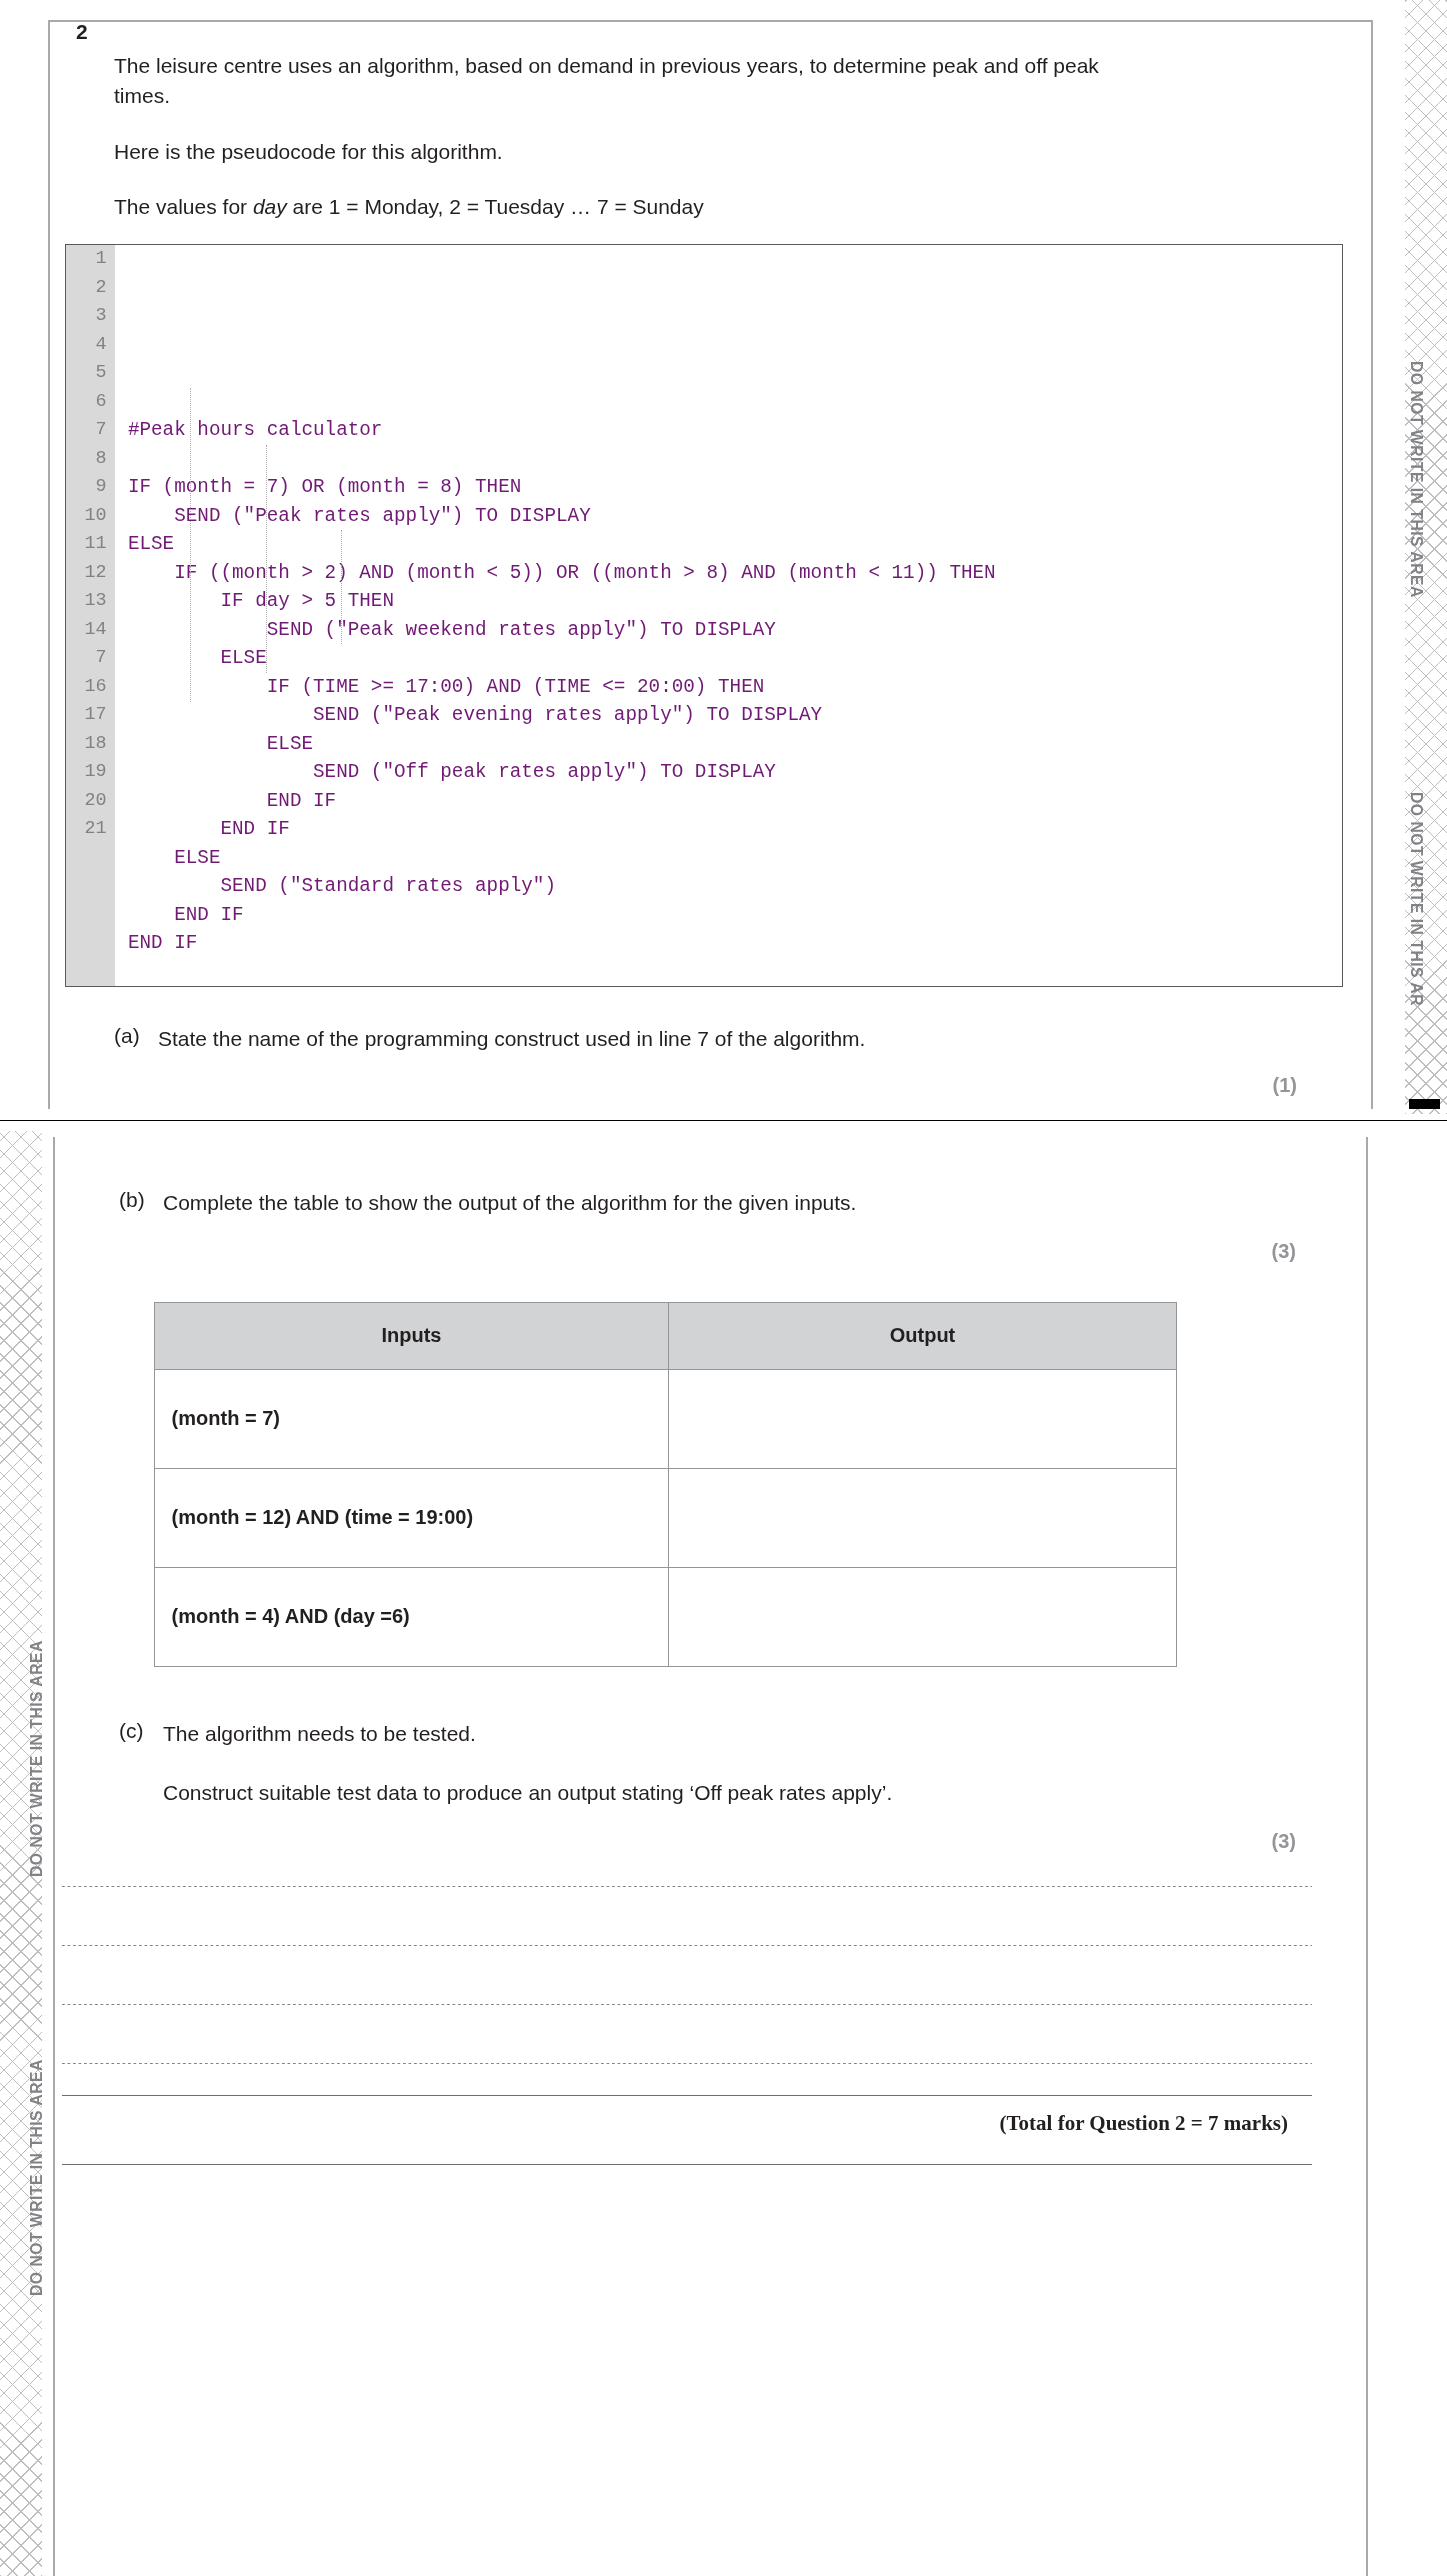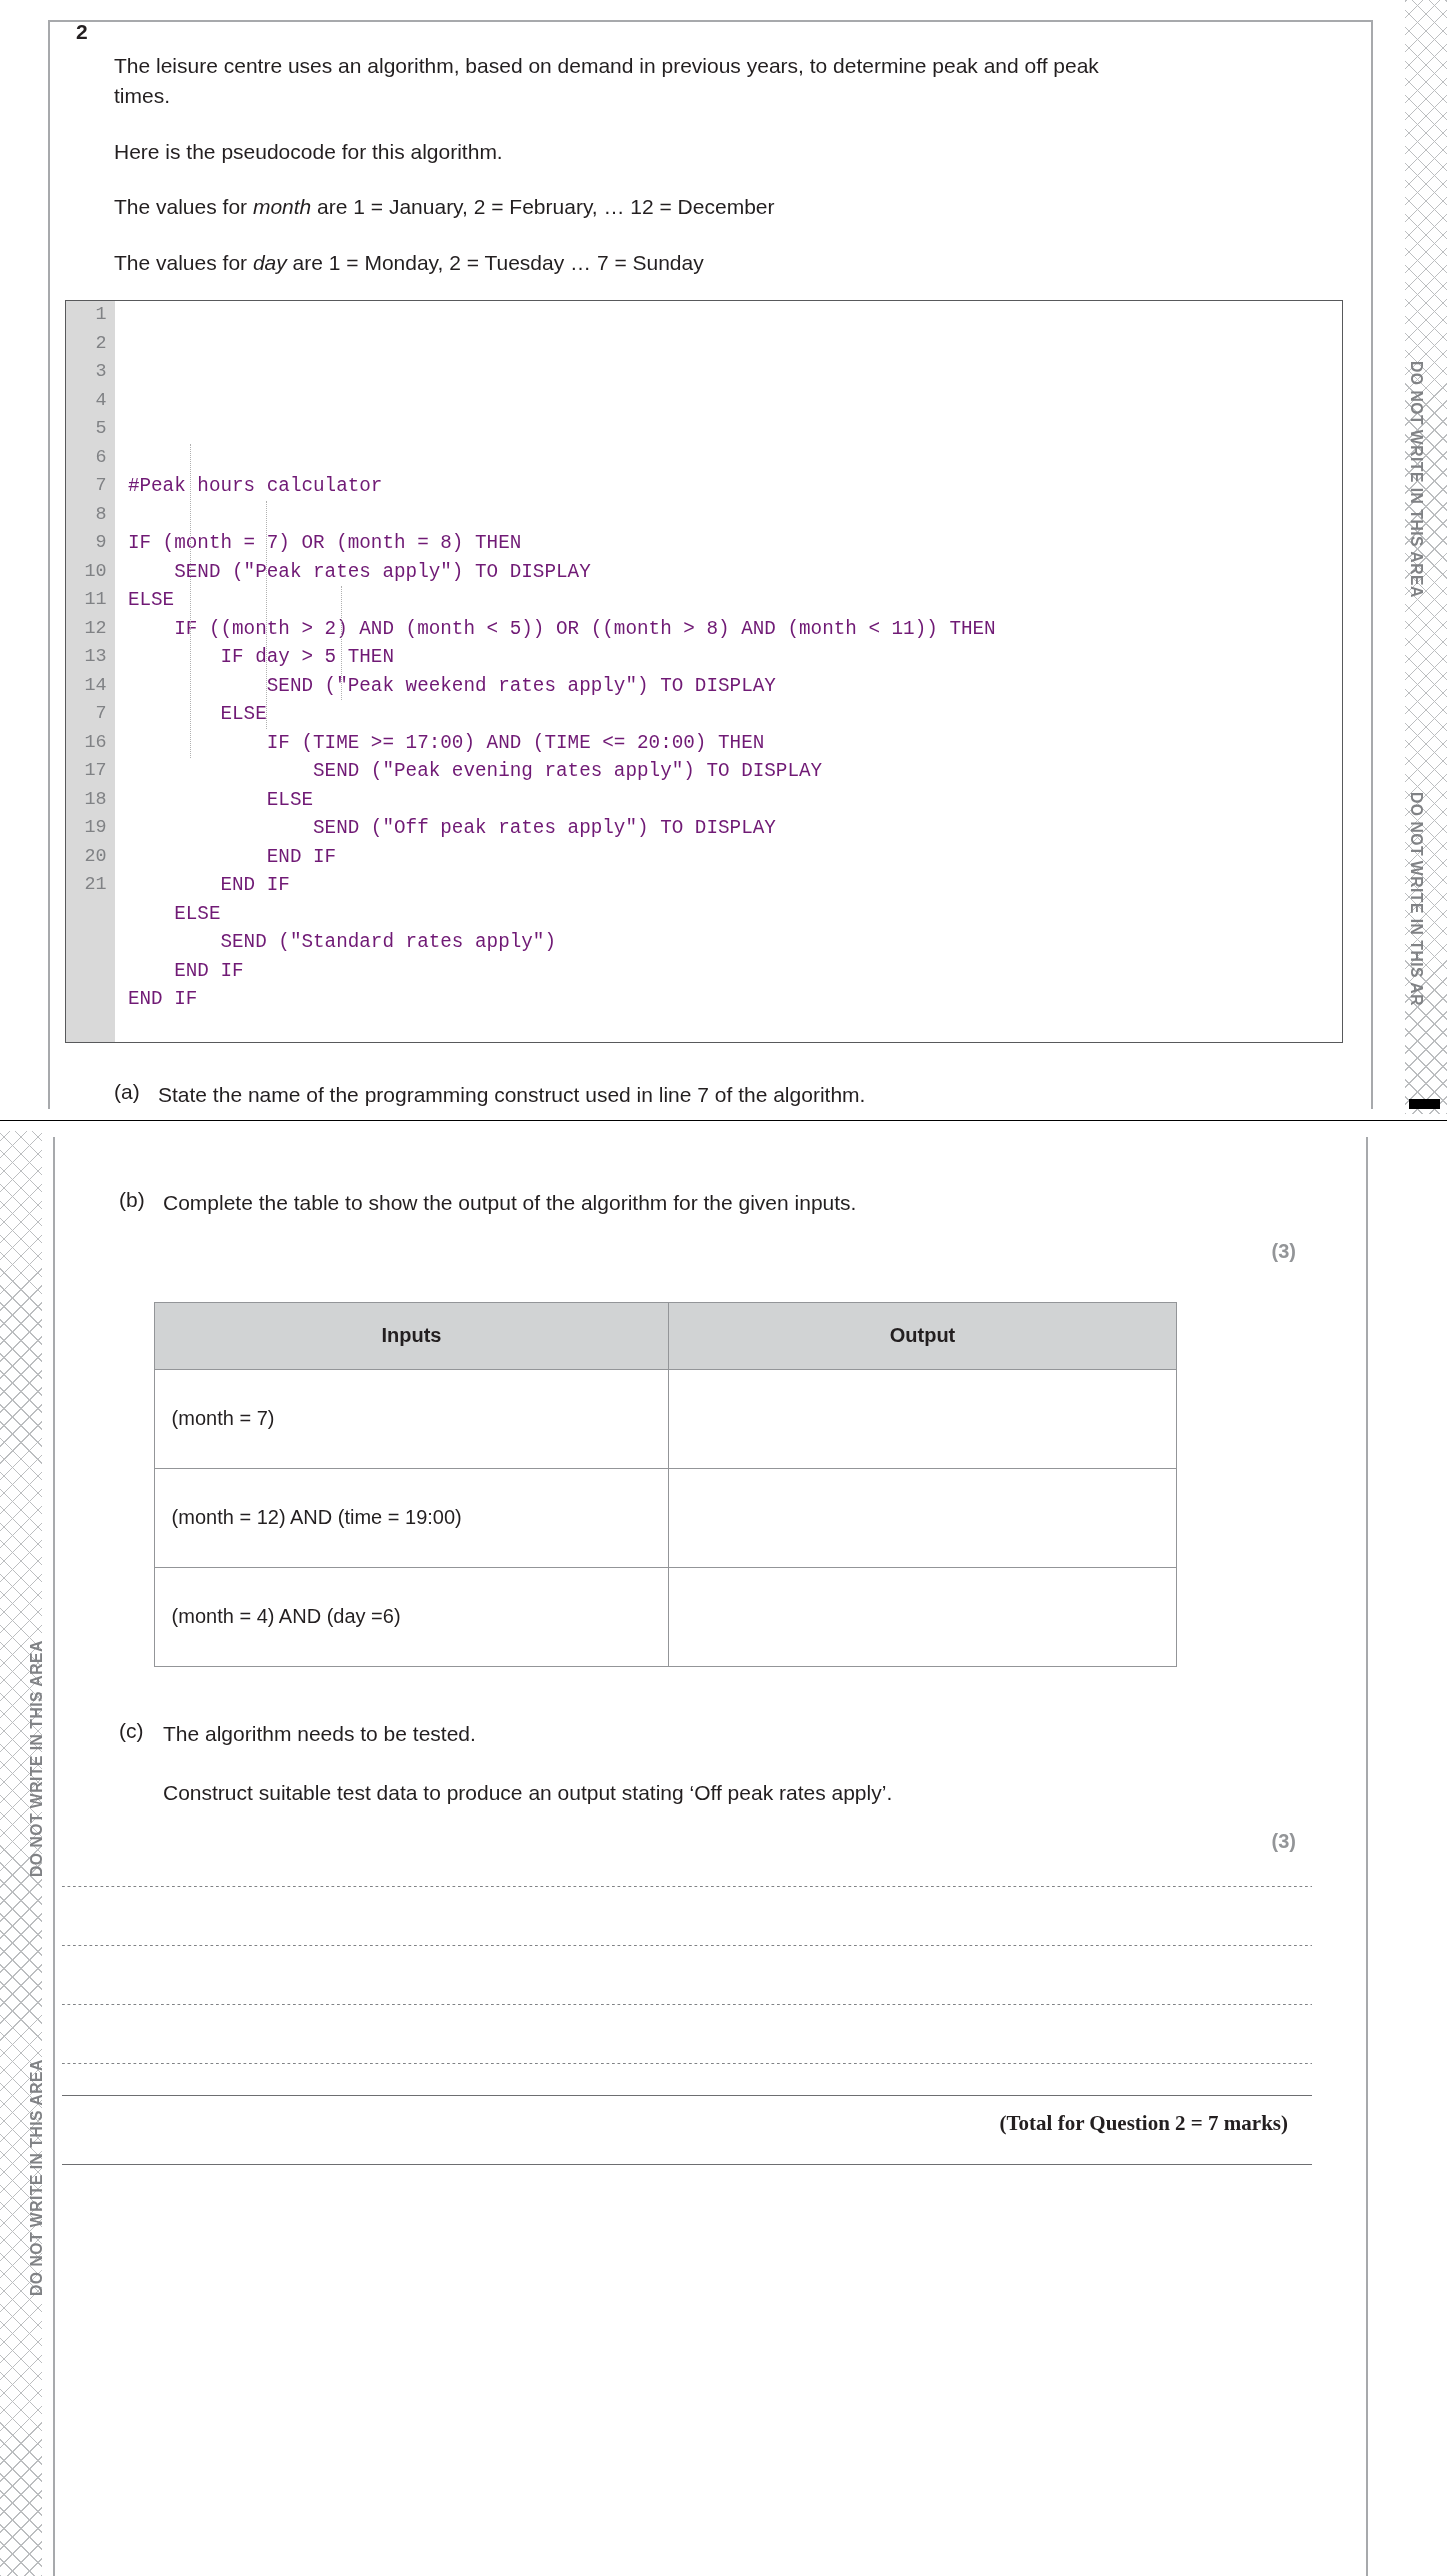--- a/index.html
+++ b/index.html
@@ -109,20 +109,21 @@
   
   table.io{
     border-collapse:collapse;margin:39px 0 0 101px;width:1022px;
     table-layout:fixed;
   }
   table.io th, table.io td{
     border:1.8px solid #939598;
     font-size:20px;
     padding:0 16.6px;
     vertical-align:middle;
+    font-weight:bold;
   }
   table.io thead th{
     background:#d1d3d4;font-weight:bold;text-align:center;height:66px;
   }
   table.io tbody td{height:98px;text-align:left;}
   table.io col.c1{width:514px;}
   table.io col.c2{width:508px;}
 
   
   .rules{margin:33px 0 0 0;}
@@ -151,21 +152,20 @@
 
   <div class="frame frame-top"></div>
 
   <div class="content-top">
 
     <div class="qrow" style="padding-top:31px;">
       <div class="qnum">2</div>
       <div class="qbody">
         <p>The leisure centre uses an algorithm, based on demand in previous years, to determine peak and off peak times.</p>
         <p>Here is the pseudocode for this algorithm.</p>
-        <p><span>The values for </span><em>month</em><span> are 1 = January, 2 = February, … 12 = December</span></p>
         <p style="margin-bottom:22px;"><span>The values for </span><em>day</em><span> are 1 = Monday, 2 = Tuesday … 7 = Sunday</span></p>
       </div>
     </div>
 
     <div class="codebox">
       <div class="code-inner">
         <div class="gutter">
             <div class="clip-top">1</div>
             <div>2</div>
             <div>3</div>

